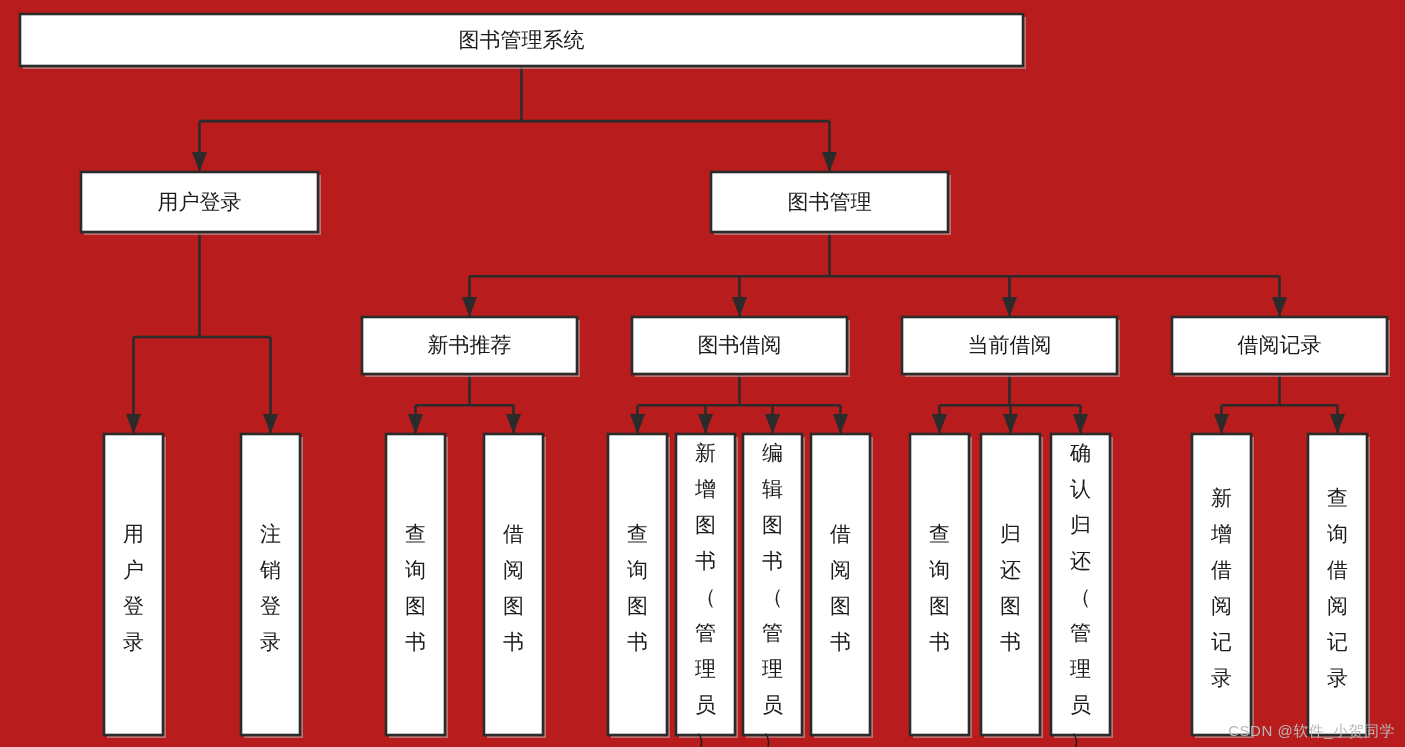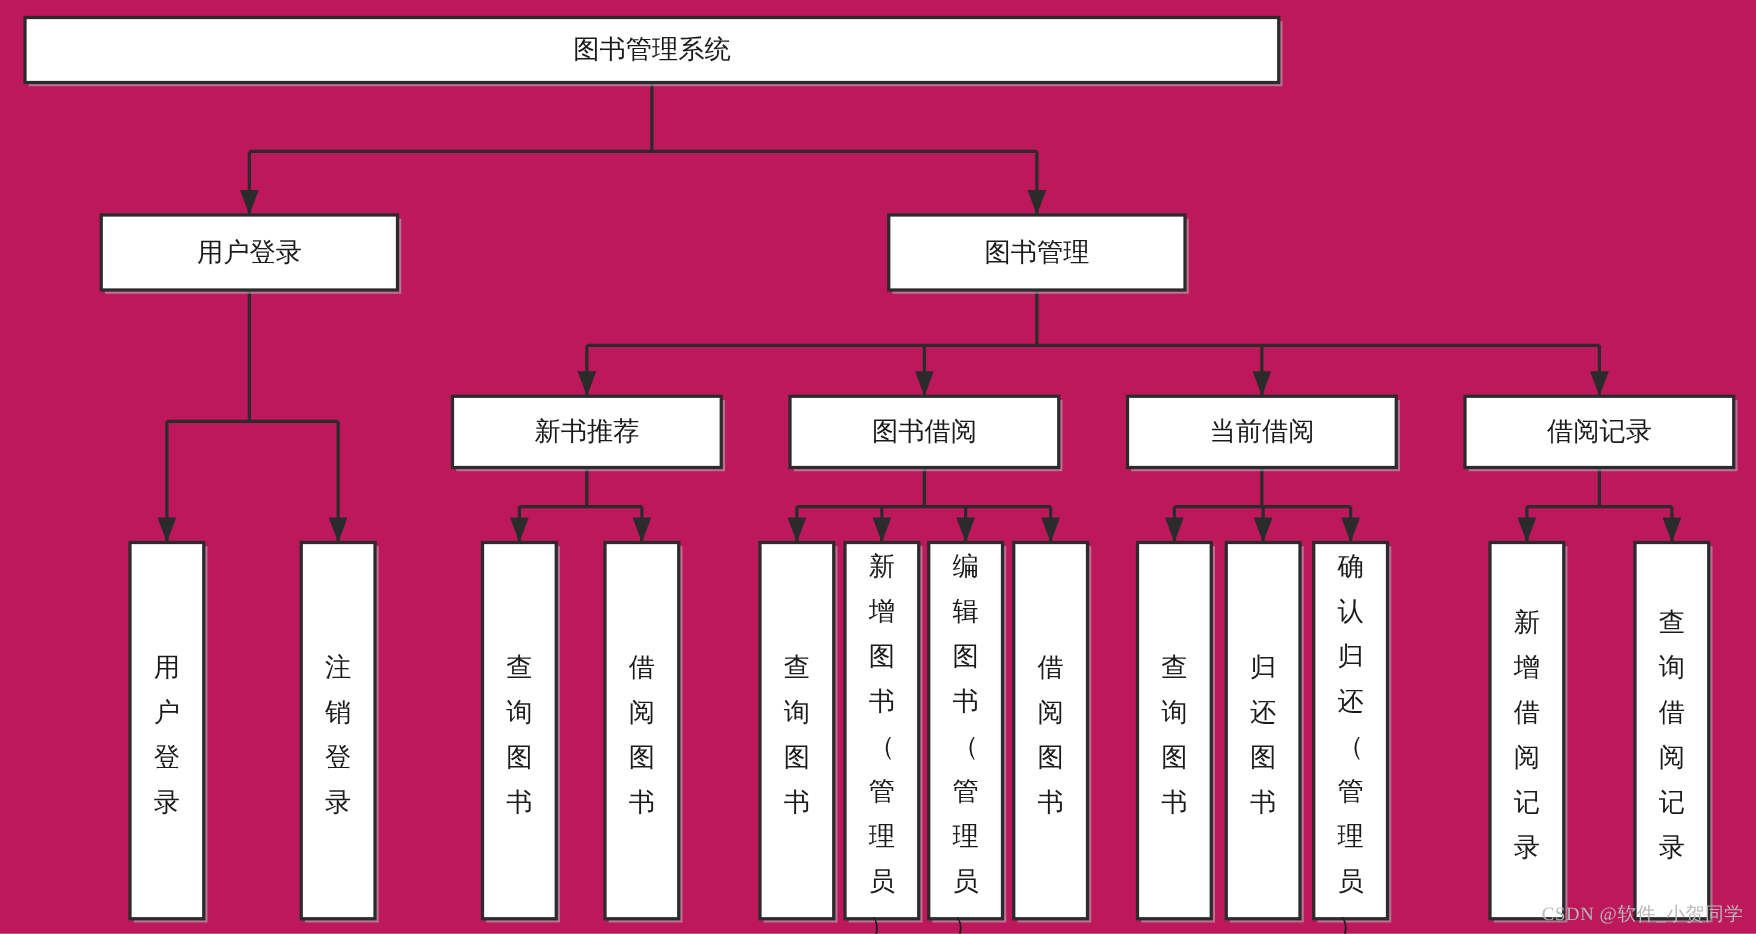--- a/index.html
+++ b/index.html
@@ -11,21 +11,21 @@
   body {
     width: 1405px;
     height: 747px;
     font-family: "Liberation Sans", "DejaVu Sans", sans-serif;
     overflow: hidden;
   }
   #diagram-root {
     position: relative;
     width: 1405px;
     height: 747px;
-    background: #be185d;
+    background: #b91c1c;
   }
   svg#tree-svg {
     position: absolute;
     left: 0;
     top: 0;
     width: 1405px;
     height: 747px;
     display: block;
   }
   .node-box {
@@ -56,21 +56,21 @@
   .node-label-v {
     font-family: "Liberation Sans", "DejaVu Sans", sans-serif;
     font-size: 21px;
     fill: #1b1b1b;
     text-anchor: middle;
   }
   .watermark {
     position: absolute;
     right: 10px;
     bottom: 6px;
-    font-family: Liberation Serif, serif;
+    font-family: Liberation Sans, sans-serif;
     font-size: 15px;
     color: #b7b7b7;
     letter-spacing: 0.5px;
     white-space: nowrap;
     user-select: none;
   }
 </style>
 </head>
 <body>
 

